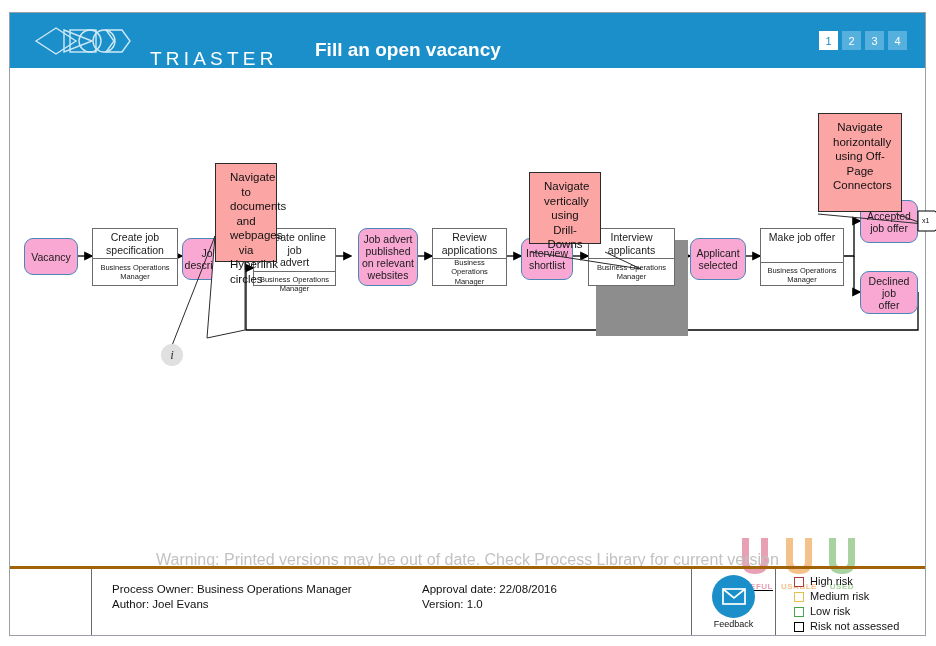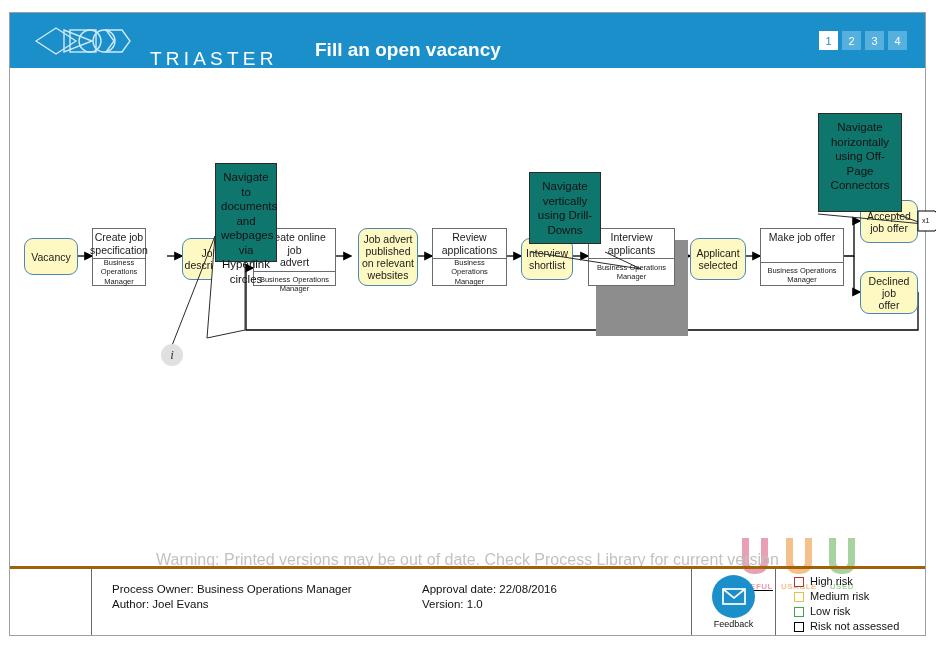--- a/index.html
+++ b/index.html
@@ -97,21 +97,21 @@
   }
   
   .node {
     position: absolute;
     box-sizing: border-box;
     display: flex;
     flex-direction: column;
     text-align: center;
   }
   .node.io {
-    background: #fef9c3;
+    background: #f9a8d4;
     border: 1.2px solid #4a86b8;
     border-radius: 9px;
     align-items: center;
     justify-content: center;
     font-size: 10.5px;
     color: #1a1a1a;
     line-height: 12px;
     padding: 2px;
   }
   .node.activity {
@@ -161,28 +161,28 @@
     font-family: "Liberation Serif", serif;
     font-style: italic;
     font-size: 13px;
     color: #333333;
     cursor: pointer;
     z-index: 6;
   }
   
   .callout {
     position: absolute;
-    background: #0f766e;
+    background: #fca5a5;
     border: 1px solid #2b2b2b;
     box-sizing: border-box;
     font-size: 11.5px;
     line-height: 14.5px;
     color: #111111;
     text-align: center;
-    padding: 6px 5px;
+    padding: 6px 14px;
     z-index: 5;
   }
   .callout-svg {
     position: absolute;
     z-index: 4;
     overflow: visible;
   }
   
   #offpage-label {
     position: absolute;
@@ -358,21 +358,21 @@
         <line x1="917" y1="0" x2="917" y2="477" stroke="#9aa0a6" stroke-width="1"></line>
       </g>
     </svg>
 
     <div class="stack-shadow" style="left:586px;top:172px;width:92px;height:96px;"></div>
 
     <div class="node io" style="left:14px;top:170px;width:54px;height:37px;">
       <span>Vacancy</span>
     </div>
 
-    <div class="node activity" style="left:82px;top:160px;width:54px;height:58px;justify-content:center;">
+    <div class="node activity" style="left:82px;top:160px;width:86px;height:58px;justify-content:center;">
       <div class="act-title">Create job<br>specification</div>
       <div class="act-role">Business Operations<br>Manager</div>
     </div>
 
     <div class="node io" style="left:172px;top:170px;width:56px;height:42px;">
       <span>Job<br>description</span>
     </div>
 
     <div class="node activity" style="left:243px;top:160px;width:83px;height:58px;">
       <div class="act-title">Create online job<br>advert</div>

